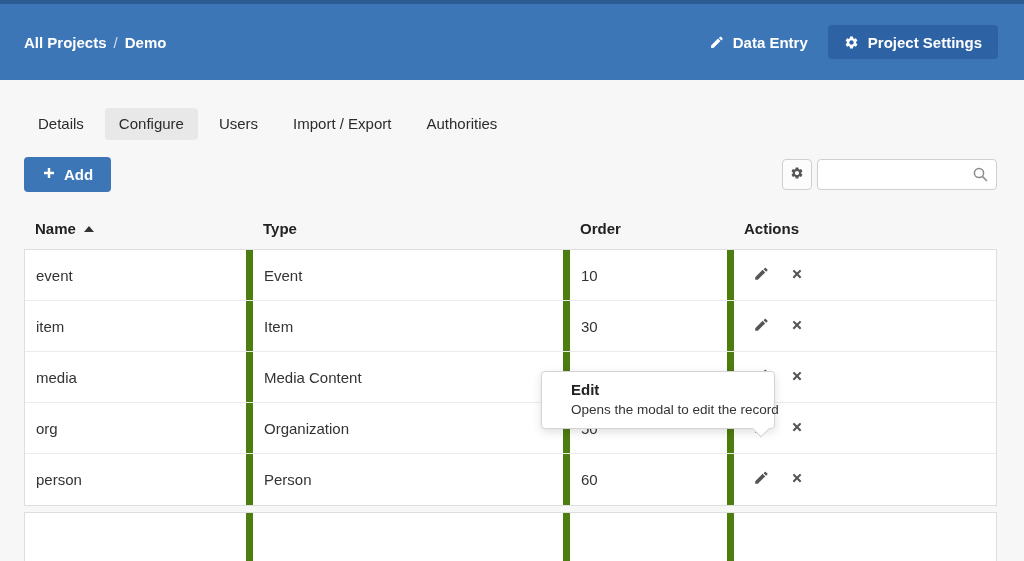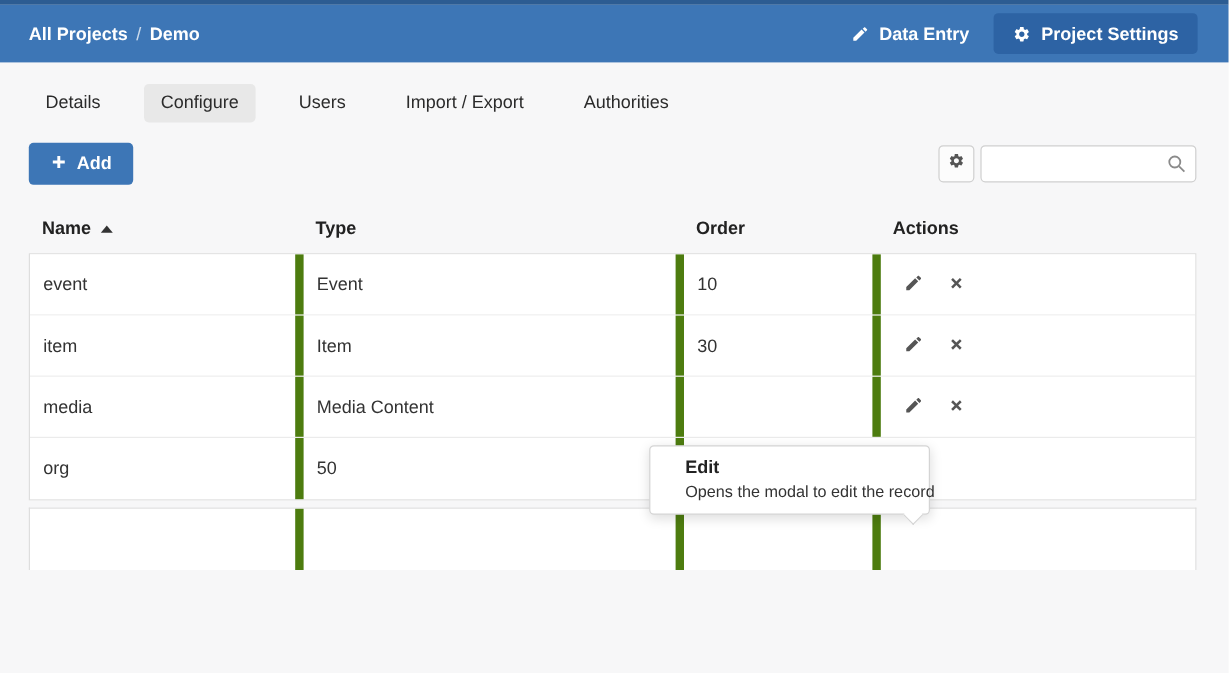--- a/index.html
+++ b/index.html
@@ -5,39 +5,39 @@
   * { margin:0; padding:0; box-sizing:border-box; }
   html,body { background:#fff; }
   body { font-family:"Liberation Sans","DejaVu Sans",sans-serif; }
   .page {
     position:relative; width:1024px; height:561px; overflow:hidden;
     background:#f7f7f8; color:#2e2e2e;
   }
   
   .top-stripe { height:4px; background:#2c5c92; }
   .app-header {
-    height:48px; background:#3d76b6; display:flex; align-items:center;
+    height:76px; background:#3d76b6; display:flex; align-items:center;
     justify-content:space-between; padding:0 26px 0 24px; color:#fff;
   }
   .breadcrumb { font-size:15px; display:flex; align-items:center; gap:7px; }
   .breadcrumb .root { font-weight:600; cursor:pointer; }
   .breadcrumb .sep { color:rgba(255,255,255,.75); }
   .breadcrumb .current { font-weight:700; }
   .header-actions { display:flex; align-items:center; gap:20px; }
   .hdr-btn {
     display:flex; align-items:center; gap:9px; color:#fff; font-size:15px;
     font-weight:700; cursor:pointer; border:none; background:transparent;
     font-family:inherit;
   }
   .hdr-btn.solid {
     background:#2d63a4; border-radius:4px; height:34px; padding:0 16px;
   }
   .hdr-btn svg { display:block; }
   
-  .tabs { display:flex; gap:22px; margin:18px 24px 0; }
+  .tabs { display:flex; gap:7px; margin:28px 24px 0; }
   .tab {
     font-size:15px; color:#2b2b2b; padding:7px 14px; border-radius:4px;
     cursor:pointer; line-height:18px;
   }
   .tab.active { background:#e8e8e8; }
   
   .toolbar {
     margin:17px 27px 0 24px; display:flex; align-items:center;
     justify-content:space-between;
   }
@@ -235,35 +235,53 @@
           <button class="icon-btn">
               <span><svg width="14" height="14" viewBox="0 0 16 16" fill="#555">
                   <path d="M3 4.7L4.7 3 8 6.3 11.3 3 13 4.7 9.7 8 13 11.3 11.3 13 8 9.7 4.7 13 3 11.3 6.3 8z"></path>
                 </svg></span>
             </button>
         </div>
       </div>
 
       <div class="trow">
         <div class="td">org</div>
+        <div class="td">Organization</div>
         <div class="td">50</div>
         <div class="td actions">
           <button class="icon-btn">
               <span><svg width="16" height="16" viewBox="0 0 18 18" fill="#555">
                   <path d="M2.5 12.6V15.5h2.9l8.3-8.3-2.9-2.9-8.3 8.3zM16.2 5.1c.3-.3.3-.8 0-1.1l-1.8-1.8c-.3-.3-.8-.3-1.1 0l-1.4 1.4 2.9 2.9 1.4-1.4z"></path>
                 </svg></span>
             </button>
           <button class="icon-btn">
               <span><svg width="14" height="14" viewBox="0 0 16 16" fill="#555">
                   <path d="M3 4.7L4.7 3 8 6.3 11.3 3 13 4.7 9.7 8 13 11.3 11.3 13 8 9.7 4.7 13 3 11.3 6.3 8z"></path>
                 </svg></span>
             </button>
         </div>
       </div>
 
+      <div class="trow">
+        <div class="td">person</div>
+        <div class="td">Person</div>
+        <div class="td">60</div>
+        <div class="td actions">
+          <button class="icon-btn">
+              <span><svg width="16" height="16" viewBox="0 0 18 18" fill="#555">
+                  <path d="M2.5 12.6V15.5h2.9l8.3-8.3-2.9-2.9-8.3 8.3zM16.2 5.1c.3-.3.3-.8 0-1.1l-1.8-1.8c-.3-.3-.8-.3-1.1 0l-1.4 1.4 2.9 2.9 1.4-1.4z"></path>
+                </svg></span>
+            </button>
+          <button class="icon-btn">
+              <span><svg width="14" height="14" viewBox="0 0 16 16" fill="#555">
+                  <path d="M3 4.7L4.7 3 8 6.3 11.3 3 13 4.7 9.7 8 13 11.3 11.3 13 8 9.7 4.7 13 3 11.3 6.3 8z"></path>
+                </svg></span>
+            </button>
+        </div>
+      </div>
     </div>
 
     <div class="partial-row-box">
       <div class="trow">
         <div class="td"></div>
         <div class="td"></div>
         <div class="td"></div>
         <div class="td actions"></div>
       </div>
     </div>

